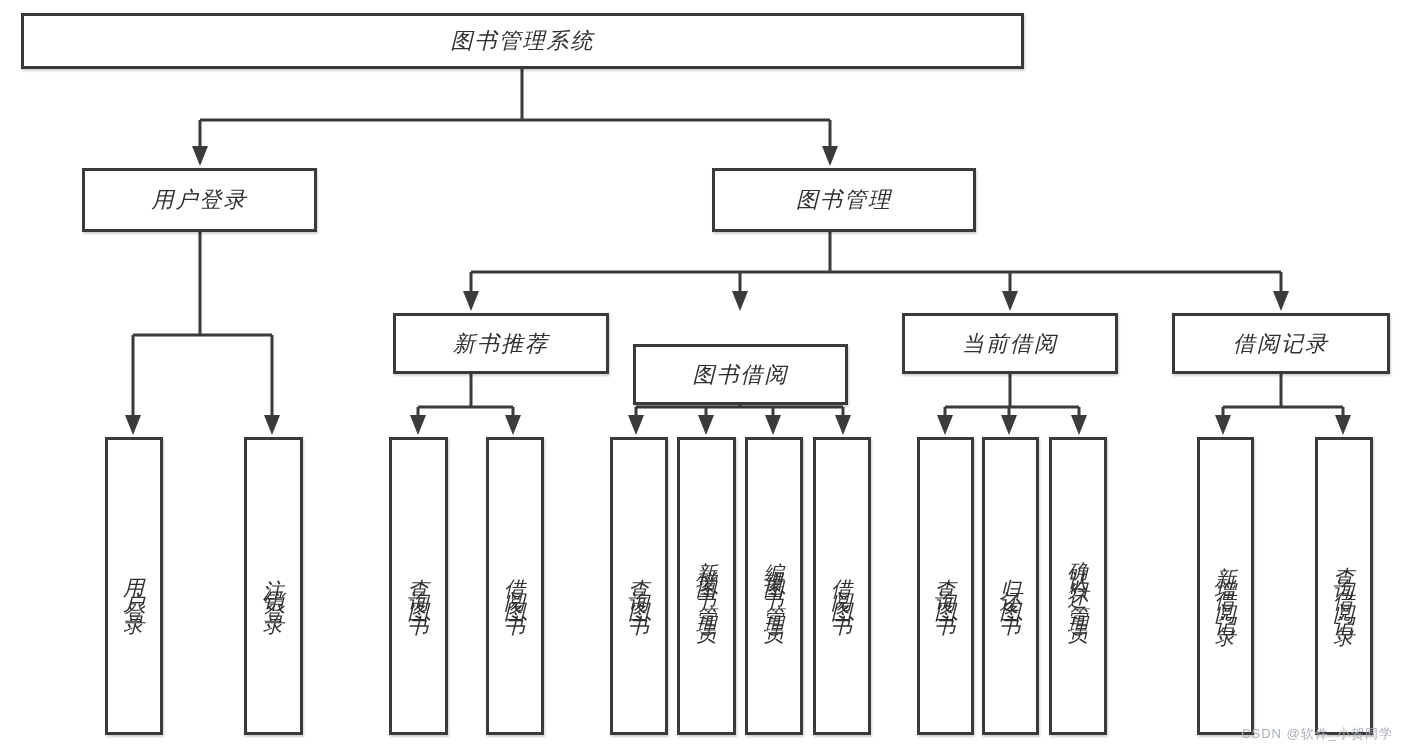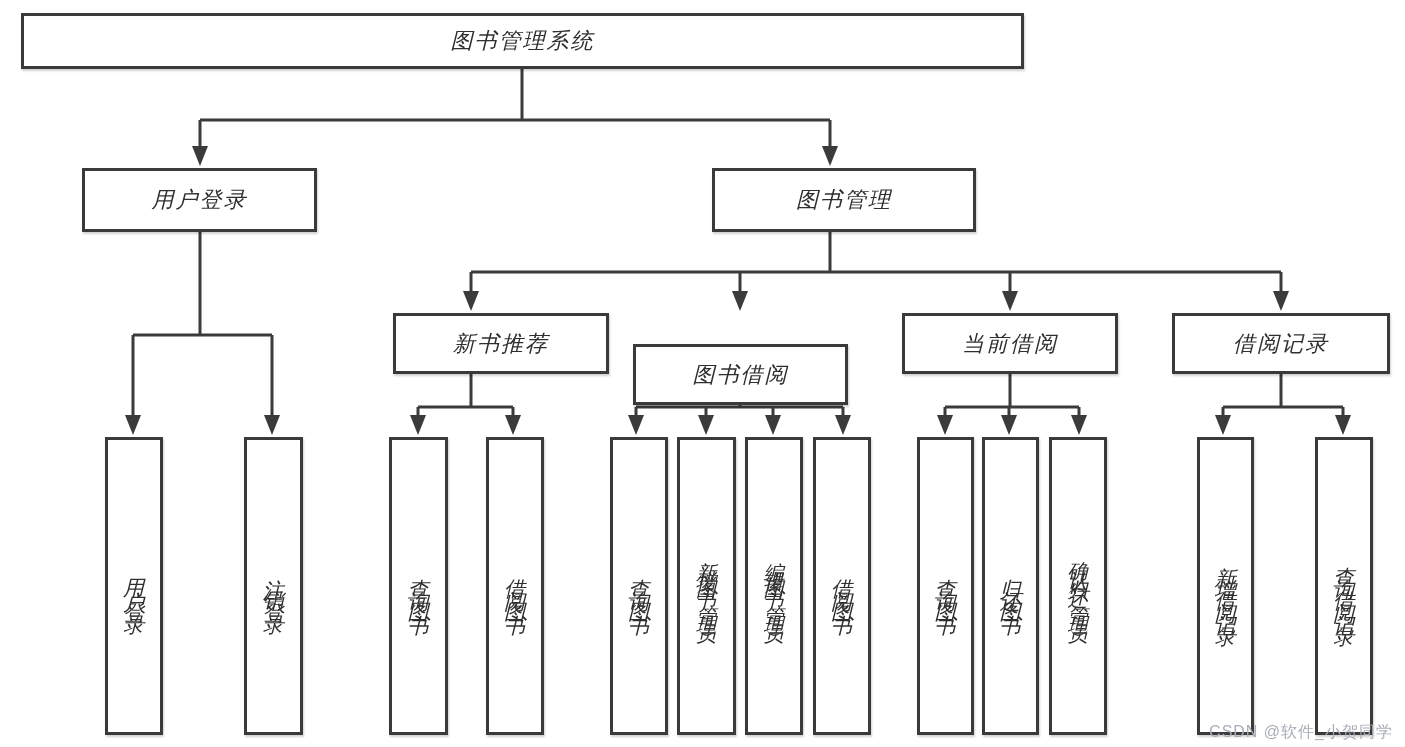--- a/index.html
+++ b/index.html
@@ -69,21 +69,21 @@
   .n-l8  { left: 813px;  width: 58px; }
   .n-l9  { left: 917px;  width: 57px; }
   .n-l10 { left: 982px;  width: 57px; }
   .n-l11 { left: 1049px; width: 58px; }
   .n-l12 { left: 1197px; width: 57px; }
   .n-l13 { left: 1315px; width: 58px; }
   #watermark {
     position: absolute;
     right: 12px;
     bottom: 4px;
-    font-size: 16px;
+    font-size: 13px;
     color: #a9aeb6;
     letter-spacing: 1px;
     z-index: 5;
     white-space: nowrap;
   }
 </style>
 </head>
 <body>
 
 <div id="canvas">

